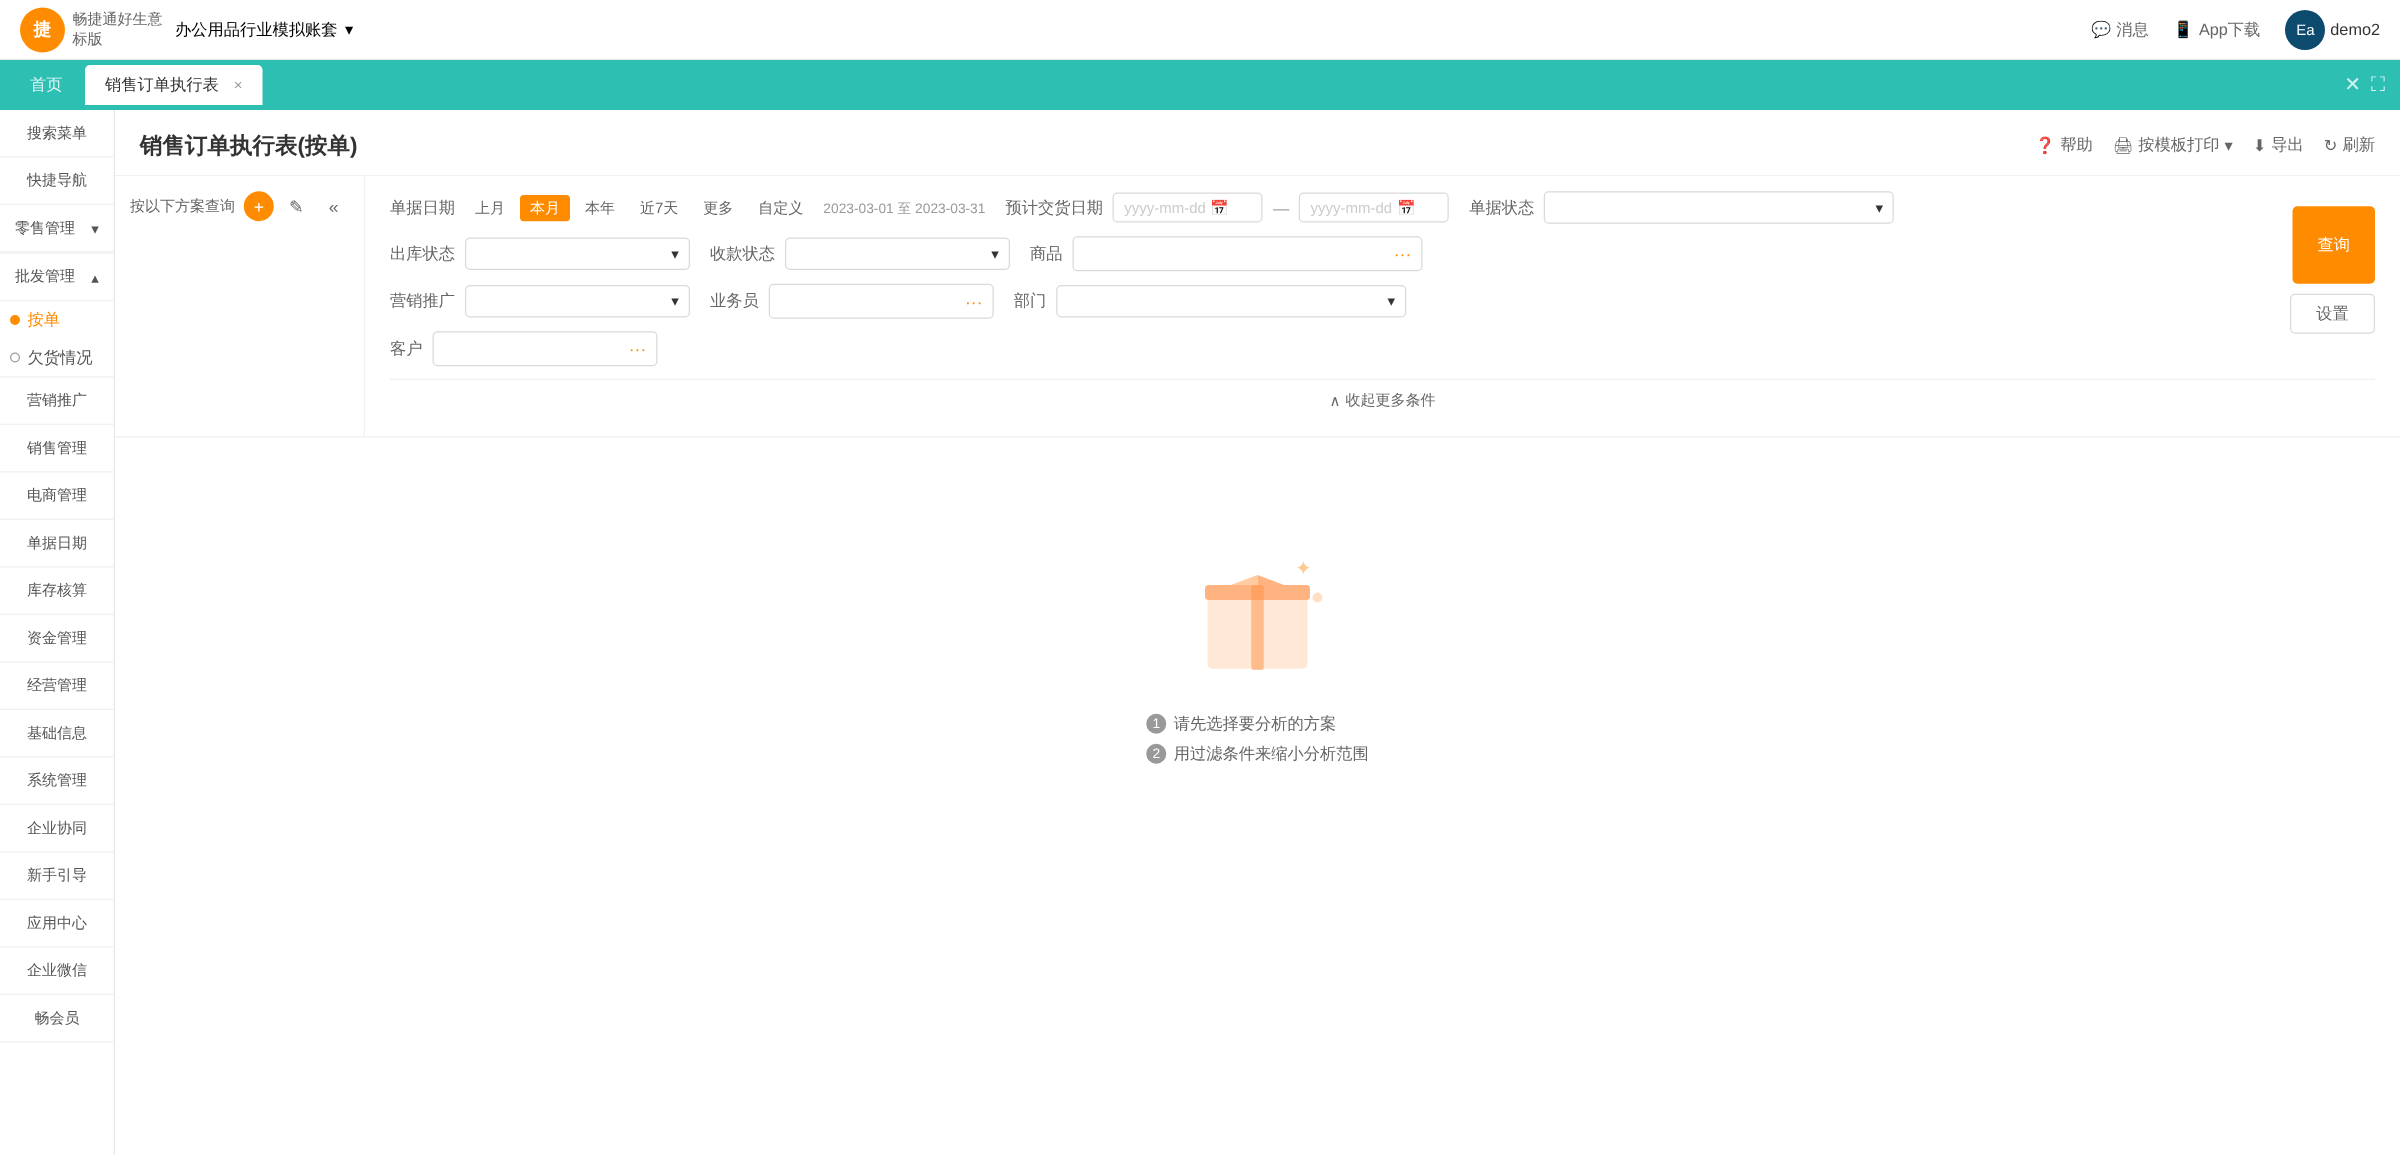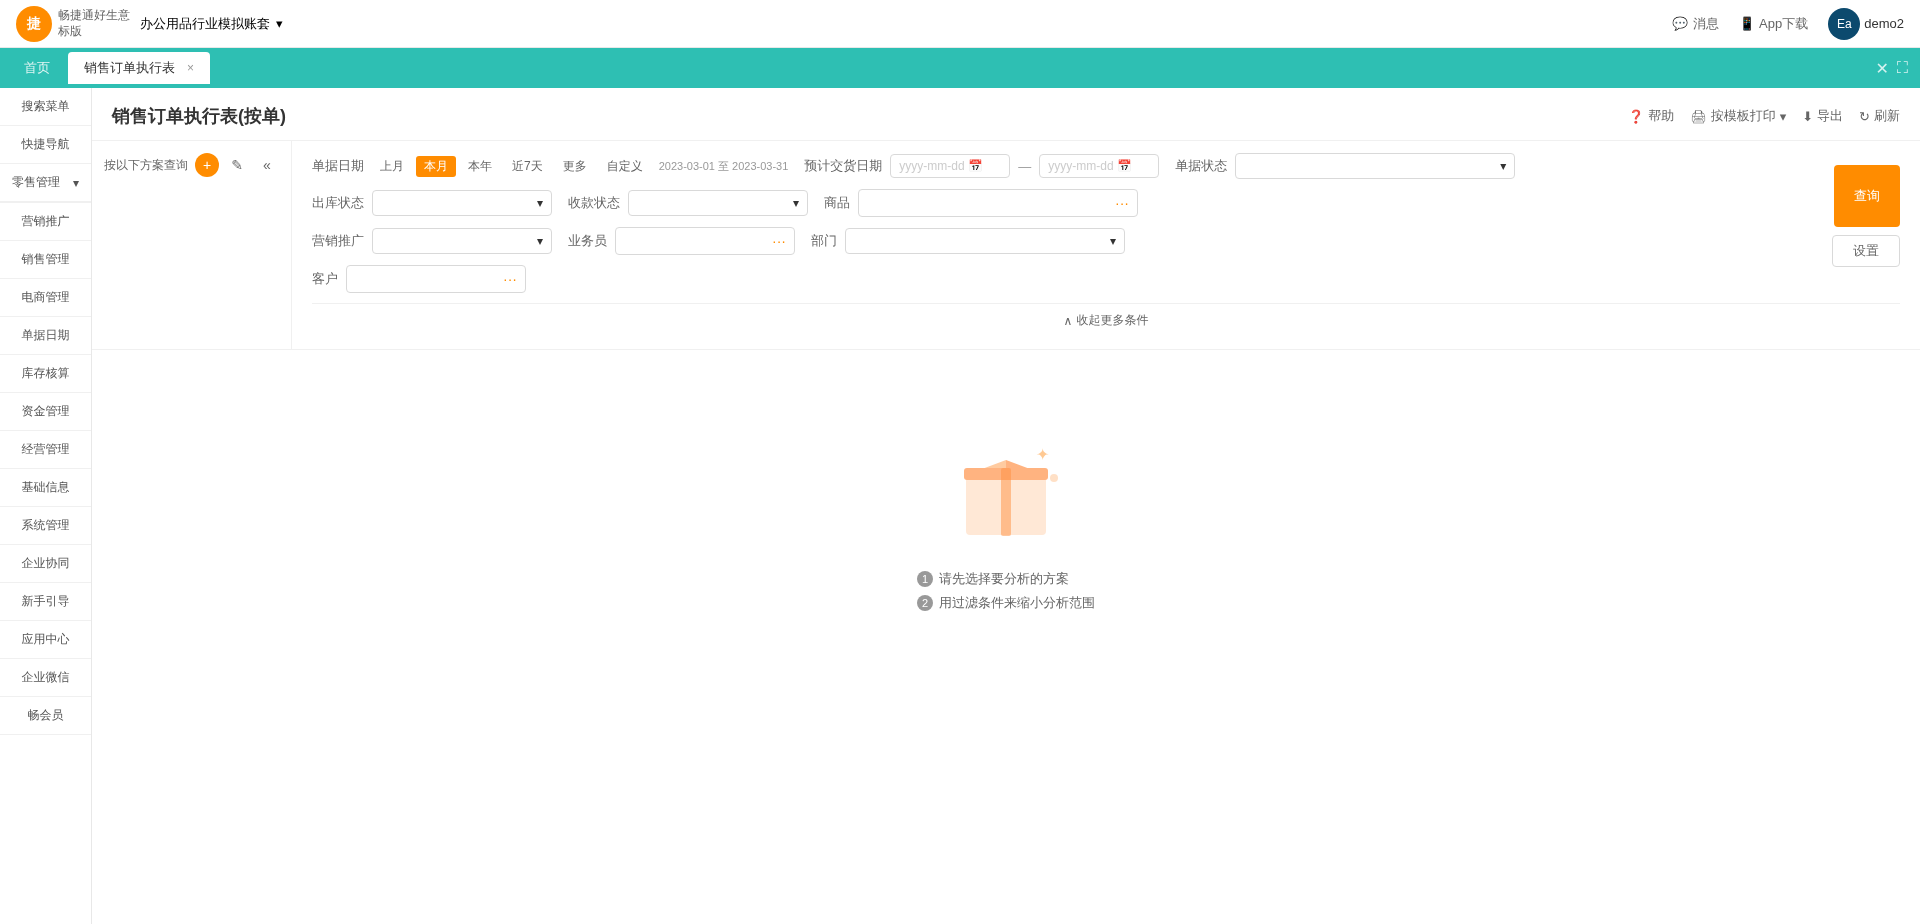--- a/index.html
+++ b/index.html
@@ -301,20 +301,34 @@
     <div class="sidebar-item">
       <span>搜索菜单</span>
     </div>
     <div class="sidebar-item">
       <span>快捷导航</span>
     </div>
     <div class="sidebar-section">
       <div class="sidebar-item has-sub">
         <span>零售管理</span>
         <span>▾</span>
+      </div>
+    </div>
+    <div class="sidebar-section">
+      <div class="sidebar-item has-sub">
+        <span>批发管理</span>
+        <span>▴</span>
+      </div>
+      <div class="filter-sub-item active">
+        <span class="orange-dot"></span>
+        <span>按单</span>
+      </div>
+      <div class="filter-sub-item">
+        <span style="width:8px;height:8px;border-radius:50%;border:1px solid #999;display:inline-block;"></span>
+        <span>欠货情况</span>
       </div>
     </div>
     <div class="sidebar-item">营销推广</div>
     <div class="sidebar-item">销售管理</div>
     <div class="sidebar-item">电商管理</div>
     <div class="sidebar-item">单据日期</div>
     <div class="sidebar-item">库存核算</div>
     <div class="sidebar-item">资金管理</div>
     <div class="sidebar-item">经营管理</div>
     <div class="sidebar-item">基础信息</div>

